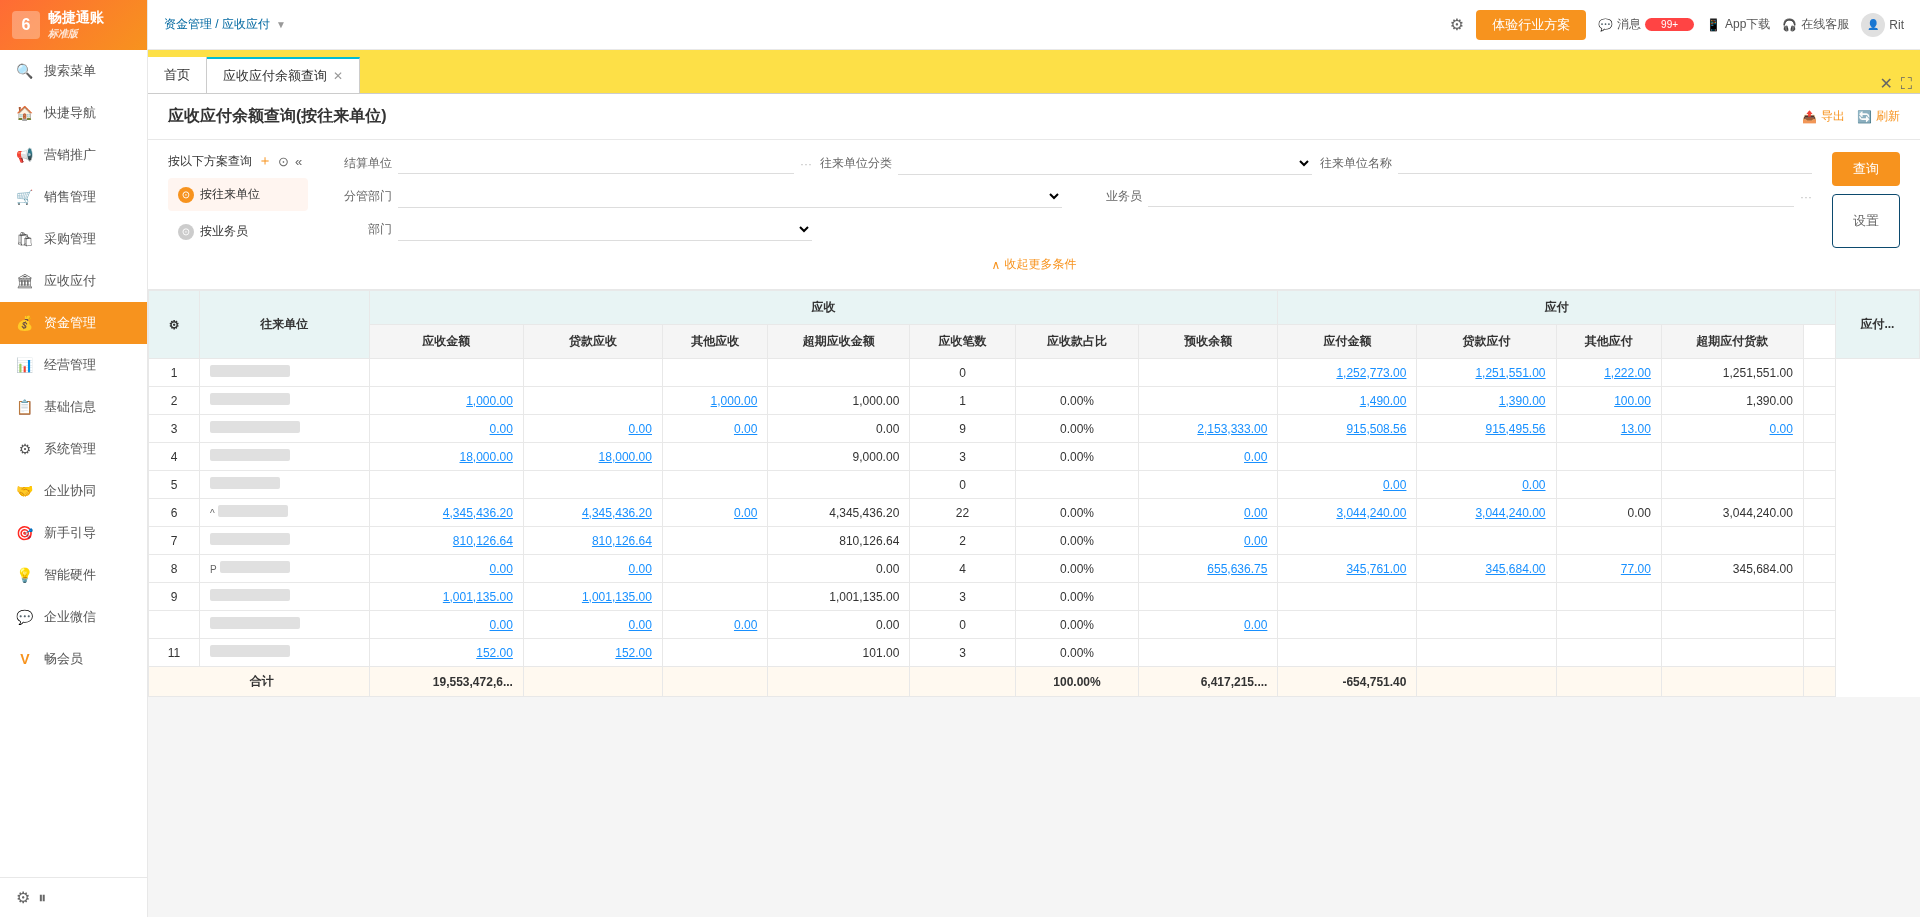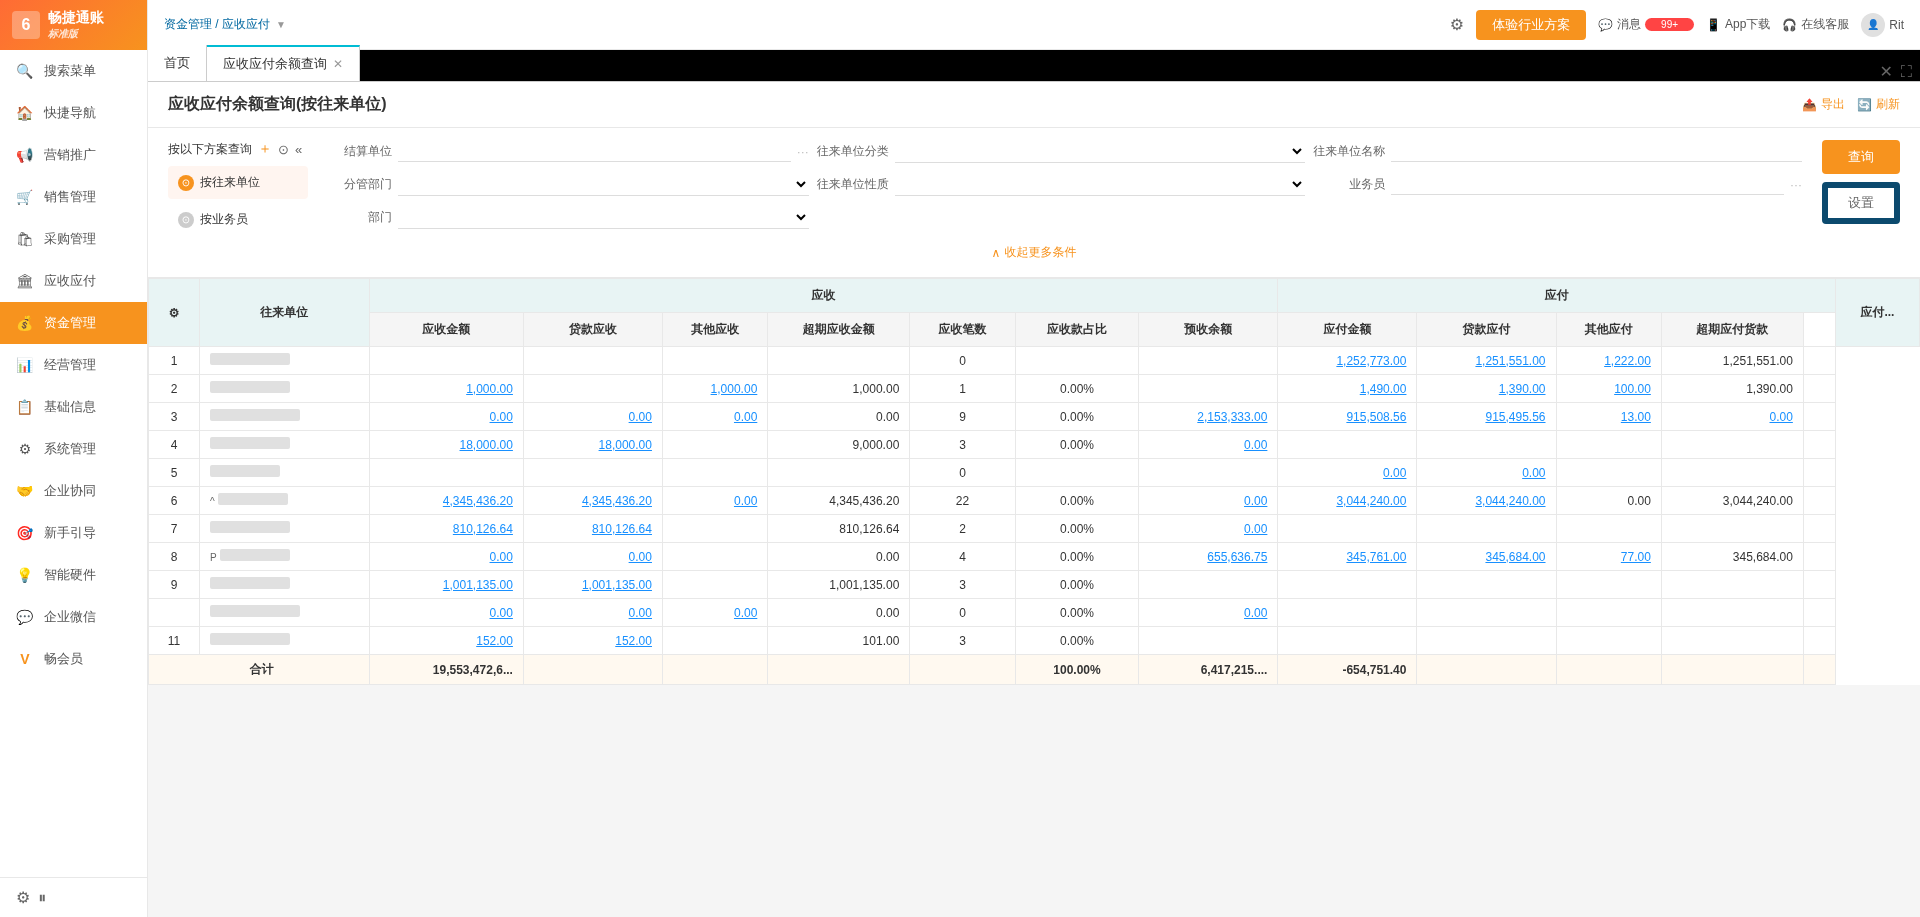--- a/index.html
+++ b/index.html
@@ -57,21 +57,21 @@
     }
     .badge {
       background: #ff4444; color: white; border-radius: 10px;
       padding: 1px 16px; font-size: 10px;
     }
     .gear-icon { color: #666; cursor: pointer; font-size: 16px; }
     .dropdown-arrow { color: #999; font-size: 10px; }
 
     
     .tabbar {
-      height: 32px; background: #000000; display: flex; align-items: end; padding: 0 0 0 0;
+      height: 44px; background: #fde047; display: flex; align-items: end; padding: 0 0 0 0;
       border-bottom: 1px solid #ccc;
     }
     .tab {
       padding: 8px 16px; cursor: pointer; font-size: 13px; color: #555;
       border-right: 1px solid #ccc; height: 36px; display: flex; align-items: center; gap: 6px;
     }
     .tab.home { background: #fff; color: #333; }
     .tab.active { background: #fff; color: #333; border-top: 2px solid #00bcd4; }
     .tab-close { color: #999; font-size: 12px; }
     .tab-bar-right {
@@ -148,21 +148,21 @@
 
     
     .query-buttons {
       display: flex; flex-direction: column; gap: 8px; padding: 0 0 0 12px;
     }
     .btn-query {
       background: #f7931e; color: white; border: none; padding: 8px 20px;
       border-radius: 4px; cursor: pointer; font-size: 13px; white-space: nowrap;
     }
     .btn-setting {
-      background: white; color: #666; border: 6px solid #0c4a6e; padding: 6px 20px;
+      background: white; color: #666; border: 1px solid #0c4a6e; padding: 17px 20px;
       border-radius: 4px; cursor: pointer; font-size: 13px; white-space: nowrap;
     }
     .search-grid-row {
       display: flex; align-items: center; margin-bottom: 10px; gap: 8px;
     }
     .search-field {
       flex: 1; display: flex; align-items: center; gap: 6px;
     }
     .s-label { color: #666; font-size: 12px; white-space: nowrap; min-width: 72px; text-align: right; }
     .s-input {
@@ -354,26 +354,20 @@
             </div>
 
             <div class="search-grid-row">
               <div class="search-field">
                 <span class="s-label">分管部门</span>
                 <select class="s-select">
                   <option value=""></option>
                 </select>
               </div>
               <div class="search-field">
-                <span class="s-label">往来单位性质</span>
-                <select class="s-select">
-                  <option value=""></option>
-                </select>
-              </div>
-              <div class="search-field">
                 <span class="s-label">业务员</span>
                 <input class="s-input" type="text" value="" style="">
                 <span class="s-icon">···</span>
               </div>
             </div>
 
             <div class="search-grid-row">
               <div class="search-field" style="max-width:33%;">
                 <span class="s-label">部门</span>
                 <select class="s-select">

